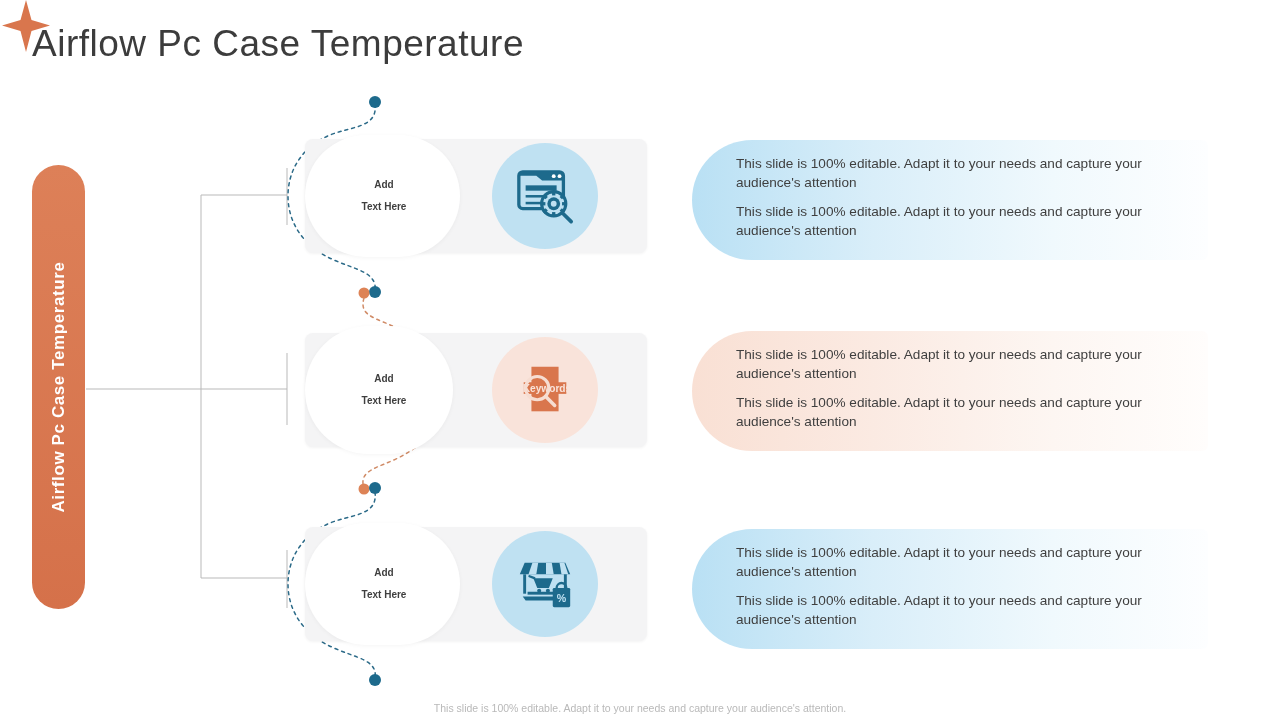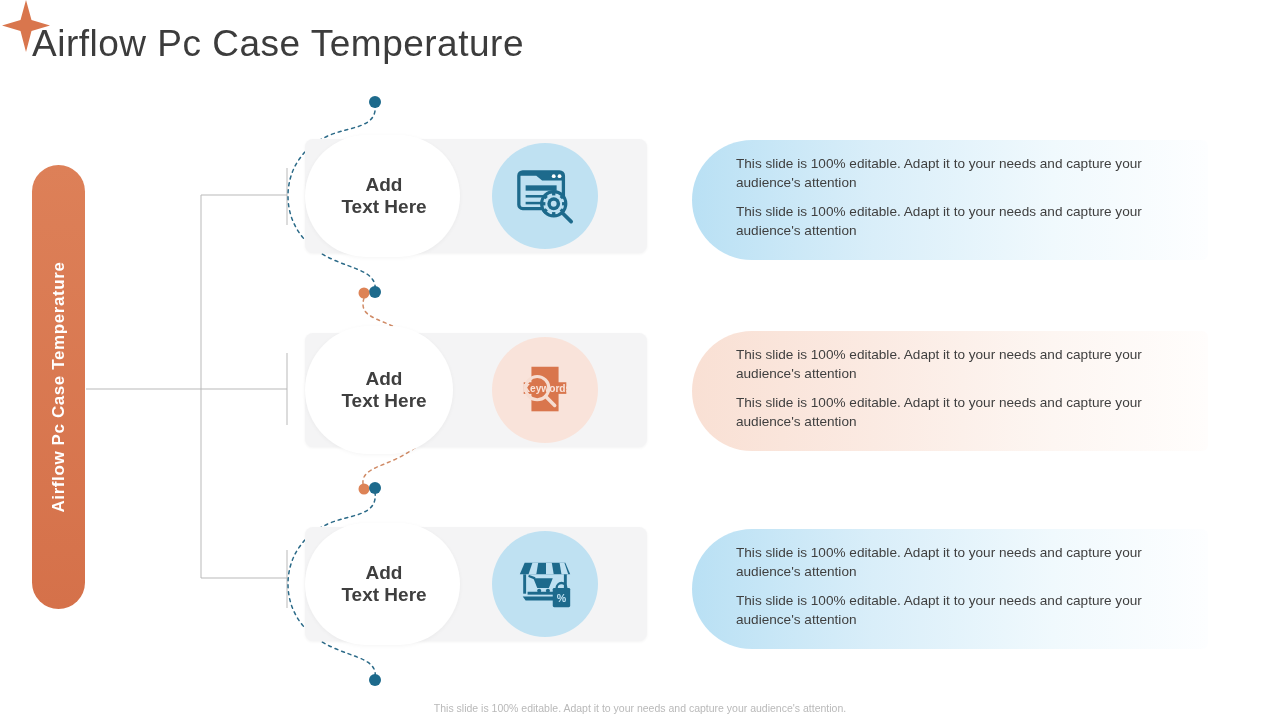--- a/index.html
+++ b/index.html
@@ -107,21 +107,21 @@
     top: -7px;
     border-radius: 64px;
   }
   .card-label {
     position: absolute;
     left: 18px;
     top: 50%;
     transform: translateY(-50%);
     width: 122px;
     text-align: center;
-    font-size: 19px;
+    font-size: 10px;
     font-weight: bold;
     line-height: 22px;
     color: #3f3f3f;
   }
   .icon-circle {
     position: absolute;
     top: 4px;
     left: 187px;
     width: 106px;
     height: 106px;

